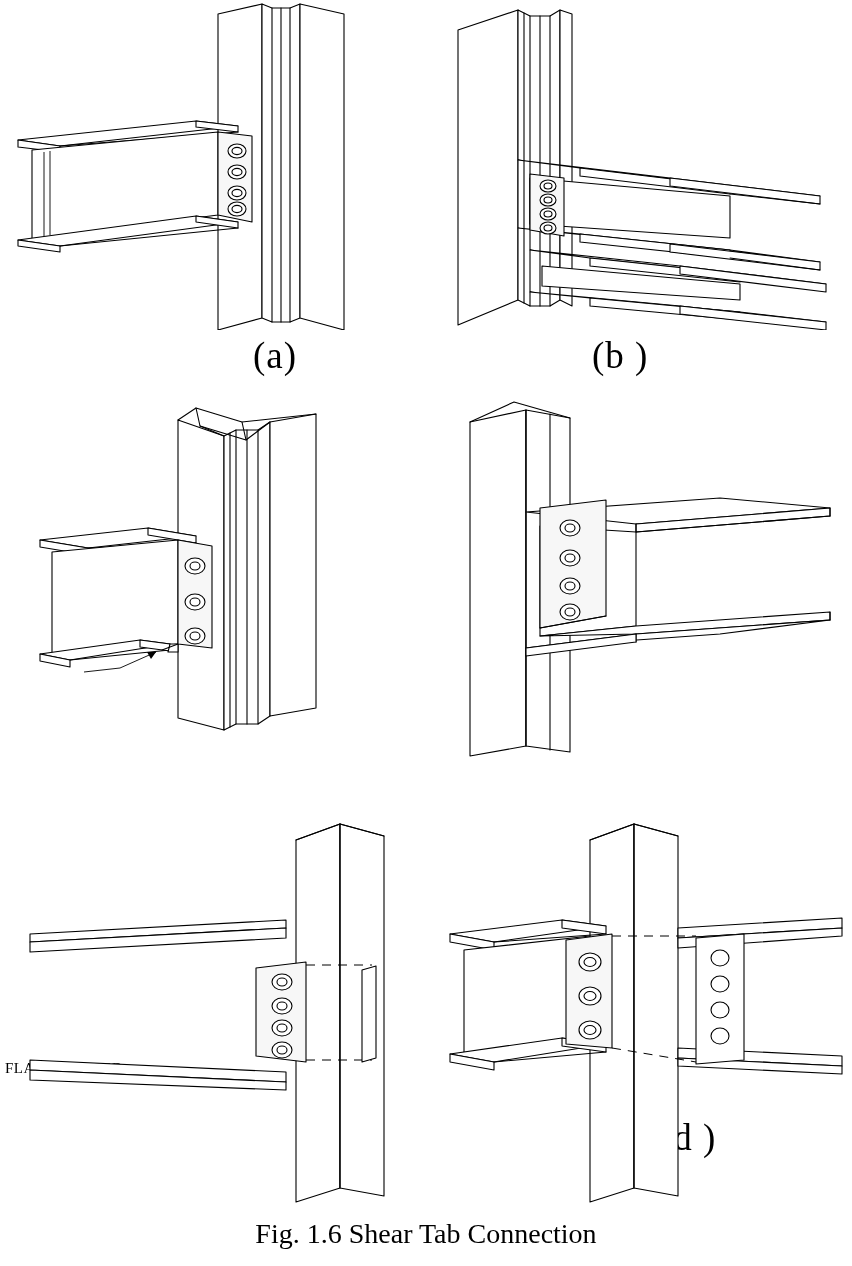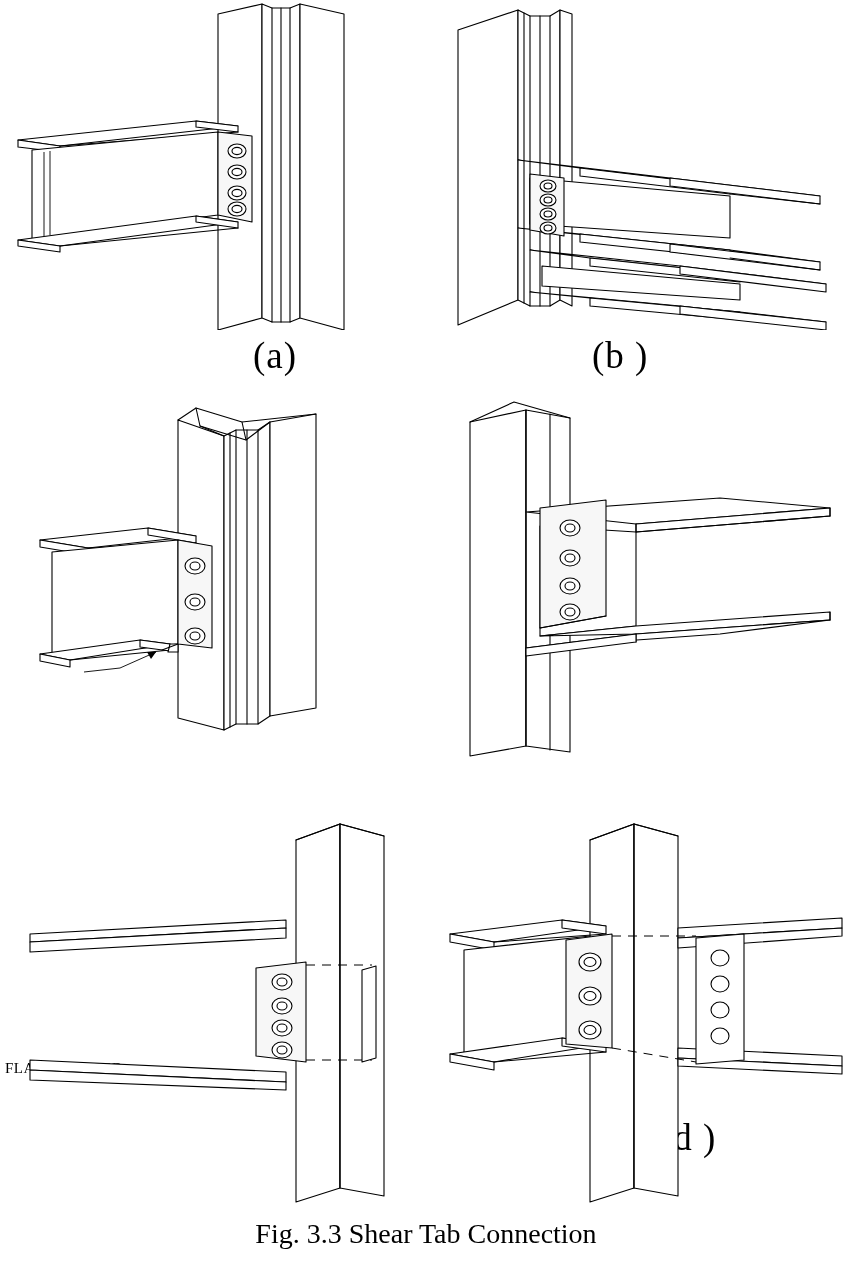--- a/index.html
+++ b/index.html
@@ -323,14 +323,14 @@
         <ellipse class="bolt-o" cx="290" cy="200" rx="9" ry="8"></ellipse>
         <ellipse class="bolt-o" cx="290" cy="226" rx="9" ry="8"></ellipse>
       </g>
 
       <line class="dash" x1="182" y1="126" x2="266" y2="126"></line>
       <line class="dash" x1="182" y1="238" x2="266" y2="252"></line>
     </svg>
 
   </div>
 
-  <div id="figure-caption">Fig. 3.3 Shear Tab Connection</div>
+  <div id="figure-caption">Fig. 1.6 Shear Tab Connection</div>
 </div>
 
 </body></html>

